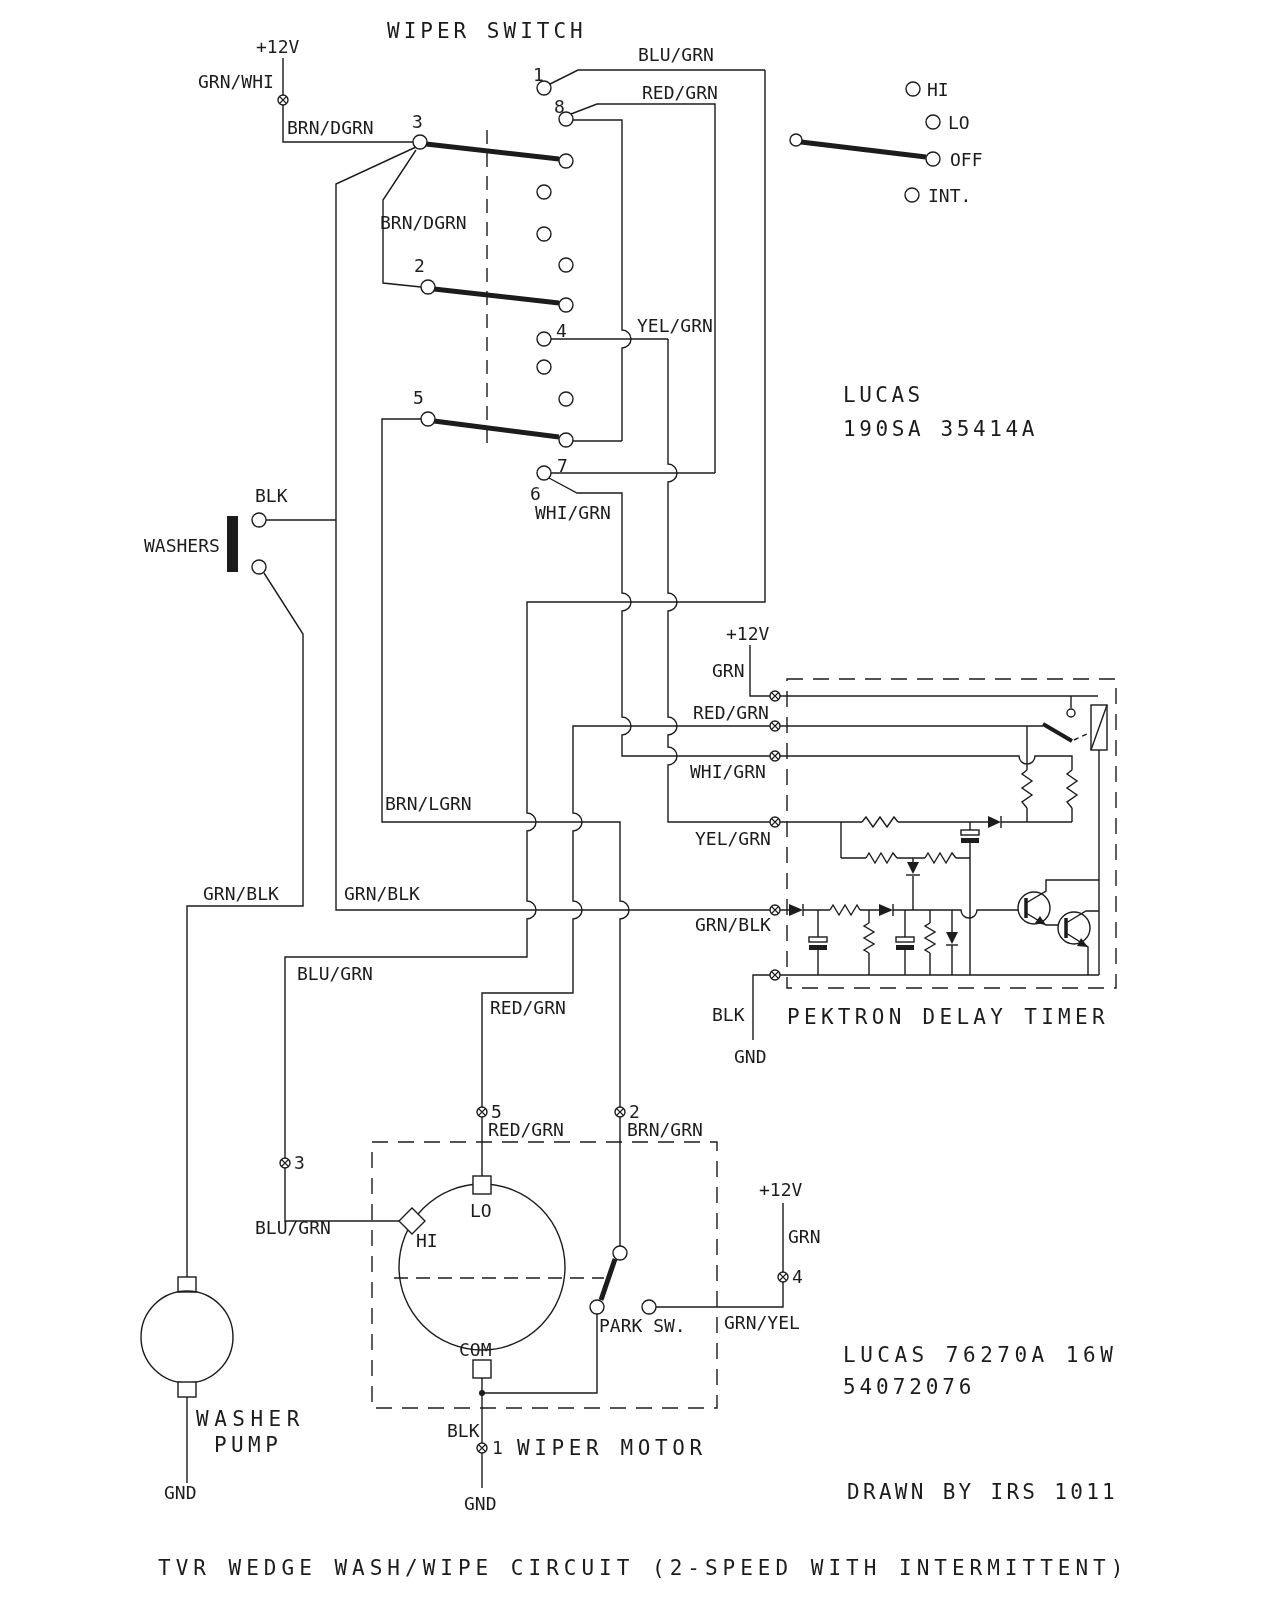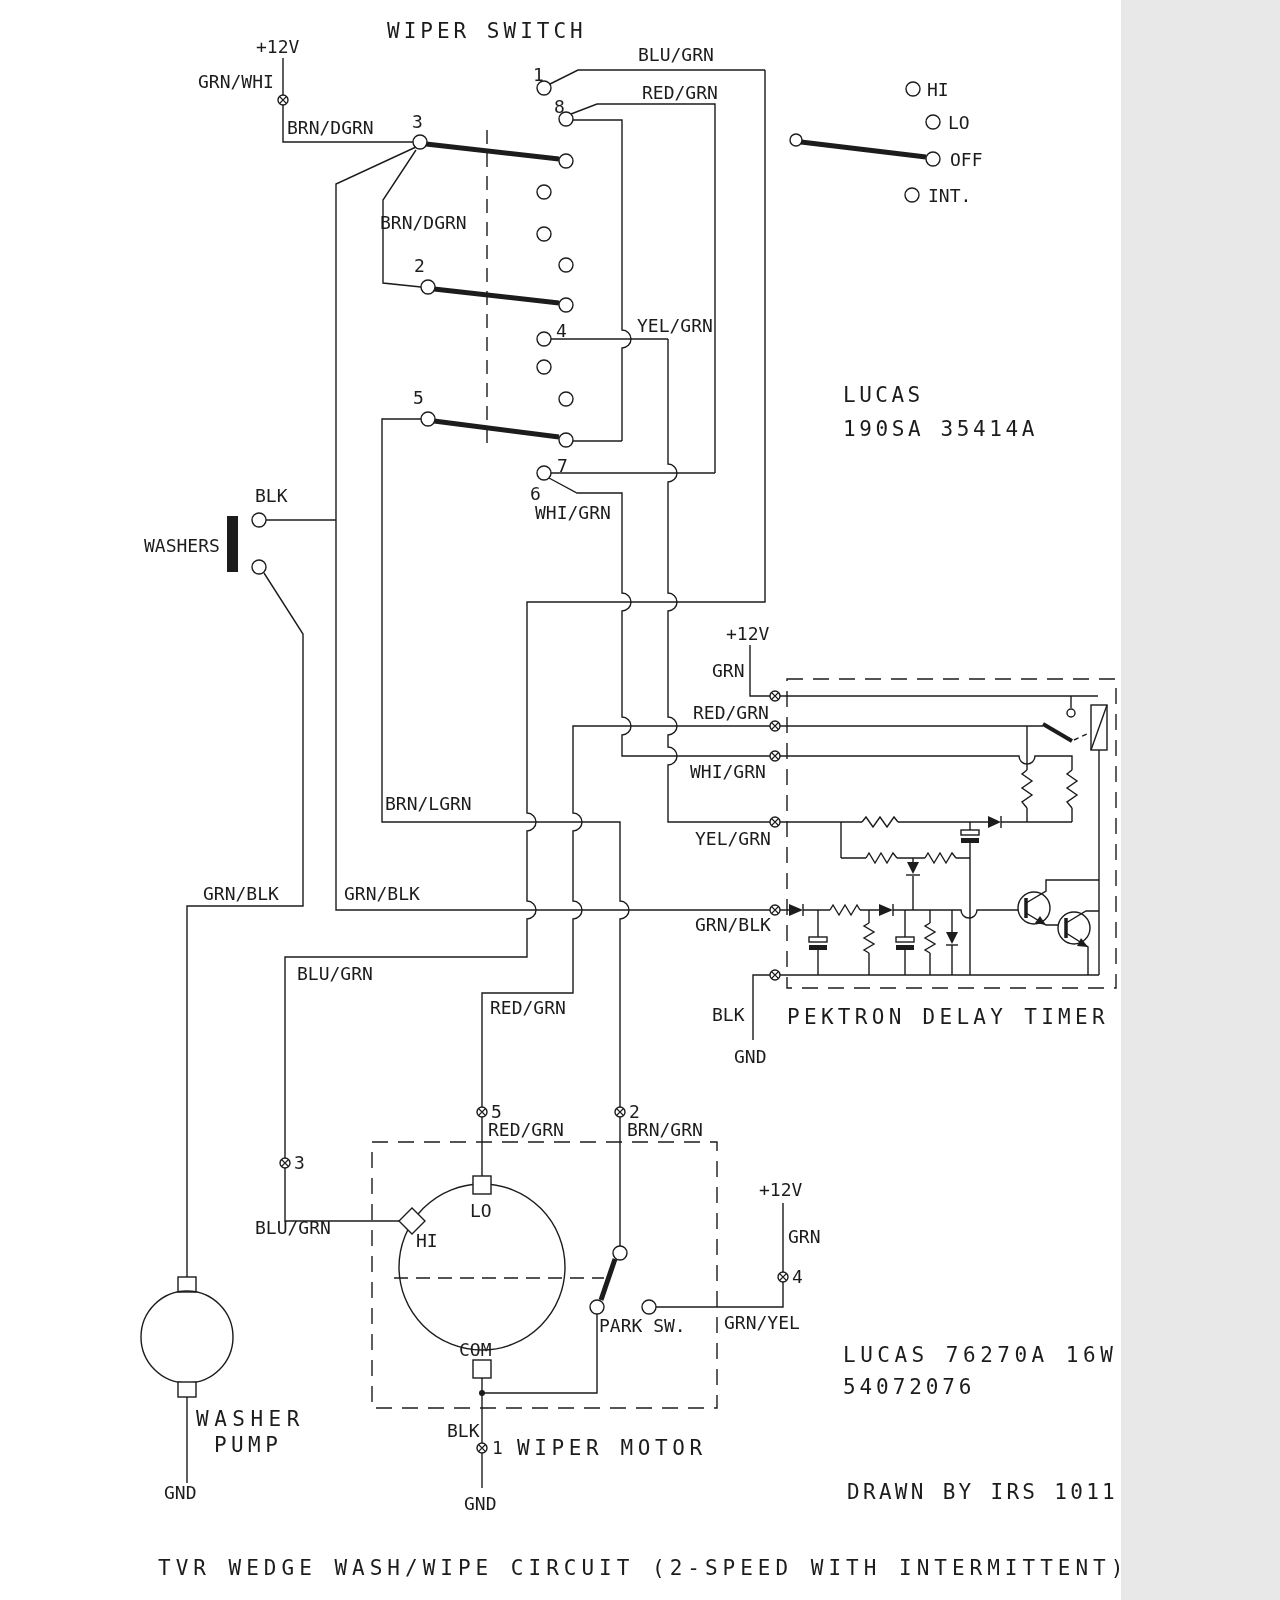--- a/index.html
+++ b/index.html
@@ -1,16 +1,16 @@
 <!DOCTYPE html>
 <html><head>
 <meta charset="utf-8">
 <style>
   html,body{margin:0;padding:0;background:#e8e8e8;}
-  #page{position:relative;width:1121px;height:1600px;background:var(--bg,#ffffff);
+  #page{position:relative;width:1280px;height:1600px;background:var(--bg,#ffffff);
         font-family:"DejaVu Sans Mono",monospace;overflow:hidden;}
   svg{position:absolute;left:0;top:0;}
   svg text{fill:var(--ink,#1c1c1c);font-family:"DejaVu Sans Mono",monospace;font-size:18px;}
   svg text.big{font-size:21px;letter-spacing:4px;}
   .w{stroke:var(--ink,#1c1c1c);stroke-width:1.4;fill:none;}
   .wt{stroke:var(--ink,#1c1c1c);stroke-width:5;fill:none;}
   .node{stroke:var(--ink,#1c1c1c);stroke-width:1.4;fill:#ffffff;}
   .blk{fill:var(--ink,#1c1c1c);stroke:none;}
   .dash{stroke:var(--ink,#1c1c1c);stroke-width:1.4;fill:none;stroke-dasharray:16 10;}
 </style>

